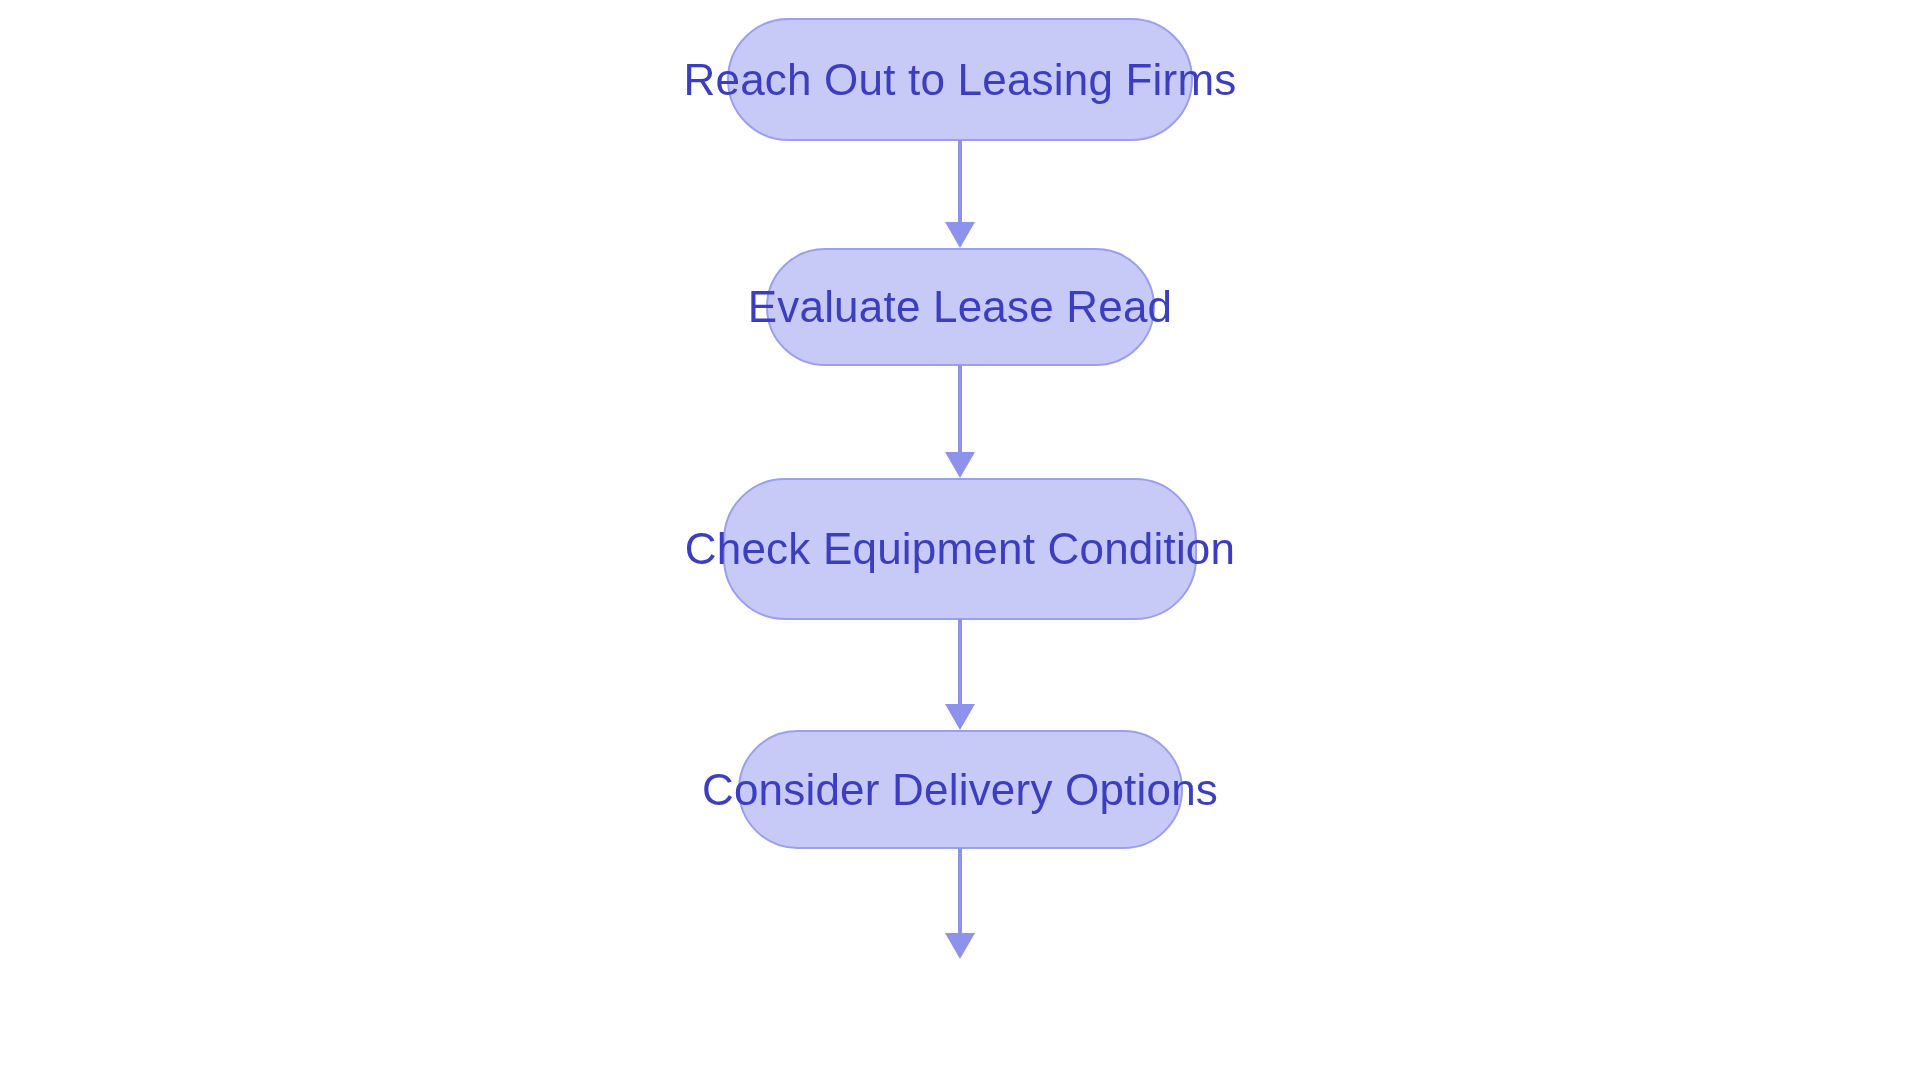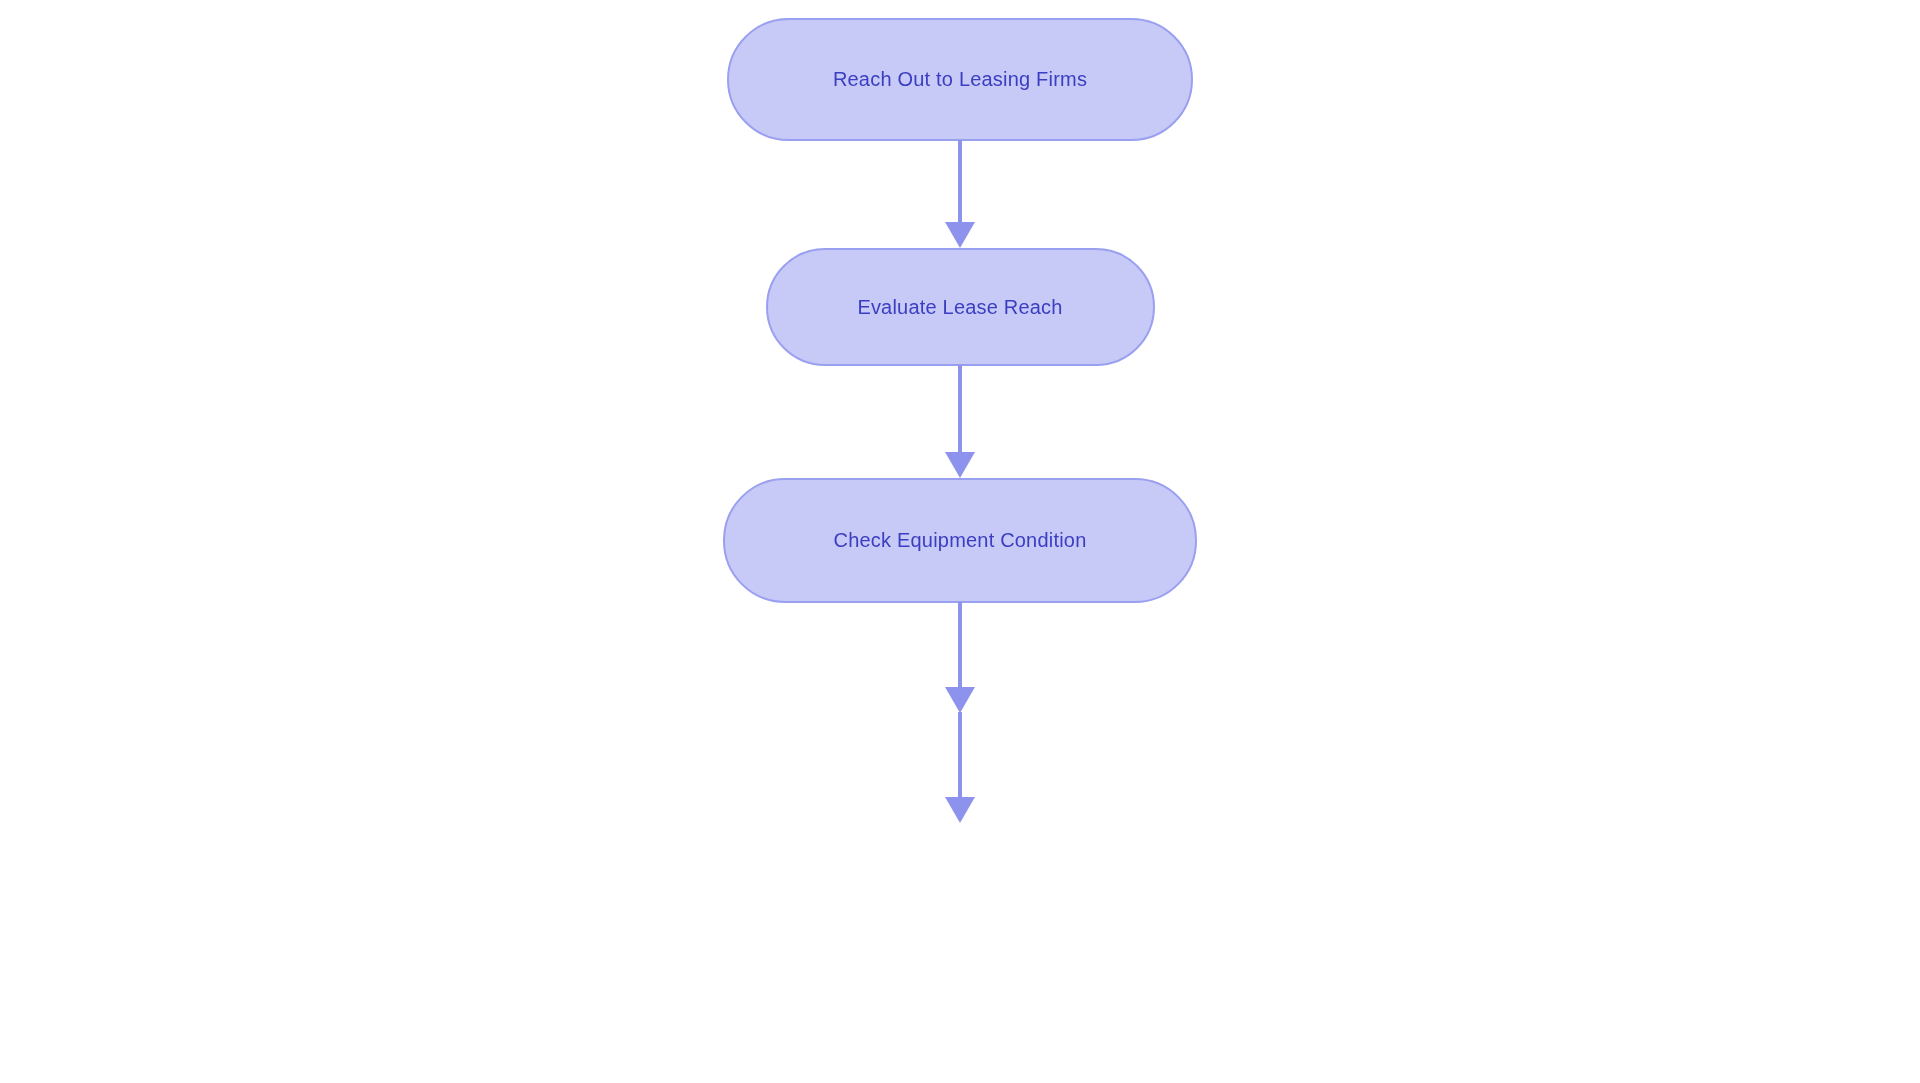--- a/index.html
+++ b/index.html
@@ -28,29 +28,29 @@
   .node{
     display:flex;
     align-items:center;
     justify-content:center;
     background:var(--node-fill);
     border:2px solid var(--node-border);
     border-radius:62px;
     flex:none;
   }
   .node-label{
-    font-size:20px;
+    font-size:44px;
     color:var(--node-text);
     white-space:nowrap;
     text-align:right;
     letter-spacing:0.2px;
   }
   .node-1{width:466px;height:123px;}
   .node-2{width:389px;height:118px;}
-  .node-3{width:474px;height:125px;}
+  .node-3{width:474px;height:142px;}
   .node-4{width:445px;height:119px;}
   .node-5{width:278px;height:120px;}
   .arrow{
     position:relative;
     width:32px;
     flex:none;
   }
   .arrow-1{height:107px;}
   .arrow-2{height:112px;}
   .arrow-3{height:110px;}
@@ -84,37 +84,40 @@
   <div class="node node-1">
     <span class="node-label">Reach Out to Leasing Firms</span>
   </div>
 
   <div class="arrow arrow-1">
     <div class="arrow-line"></div>
     <div class="arrow-head"></div>
   </div>
 
   <div class="node node-2">
-    <span class="node-label">Evaluate Lease Reach</span>
+    <span class="node-label">Evaluate Lease Read</span>
   </div>
 
   <div class="arrow arrow-2">
     <div class="arrow-line"></div>
     <div class="arrow-head"></div>
   </div>
 
   <div class="node node-3">
     <span class="node-label">Check Equipment Condition</span>
   </div>
 
   <div class="arrow arrow-3">
     <div class="arrow-line"></div>
     <div class="arrow-head"></div>
   </div>
 
+  <div class="node node-4">
+    <span class="node-label">Consider Delivery Options</span>
+  </div>
 
   <div class="arrow arrow-4">
     <div class="arrow-line"></div>
     <div class="arrow-head"></div>
   </div>
 
 
 </div>
 
 </body></html>

